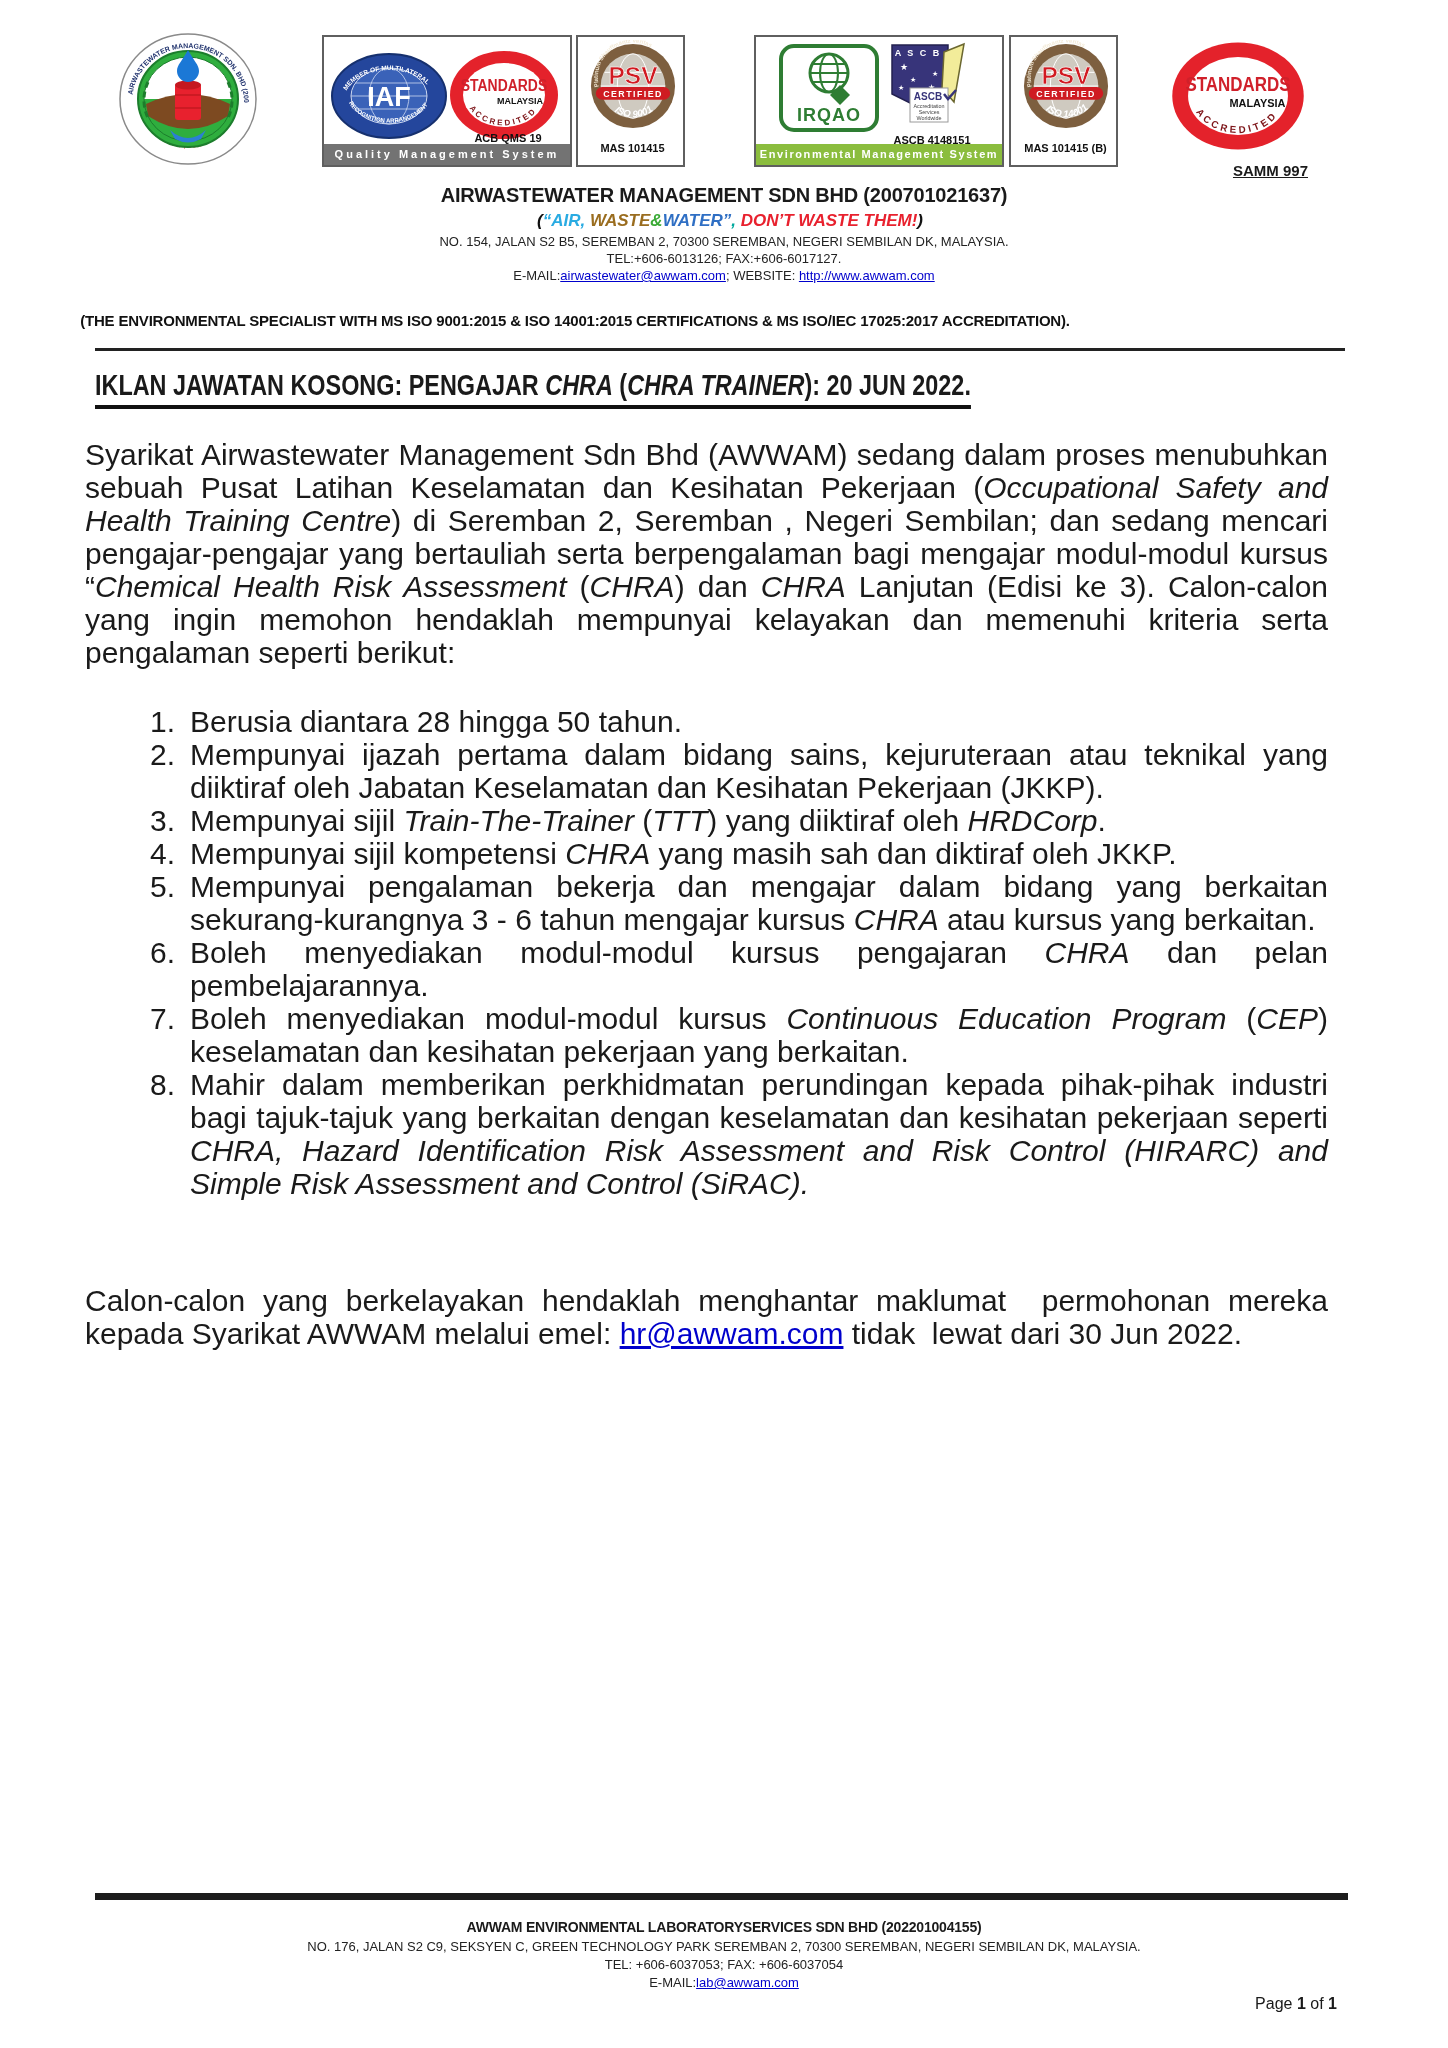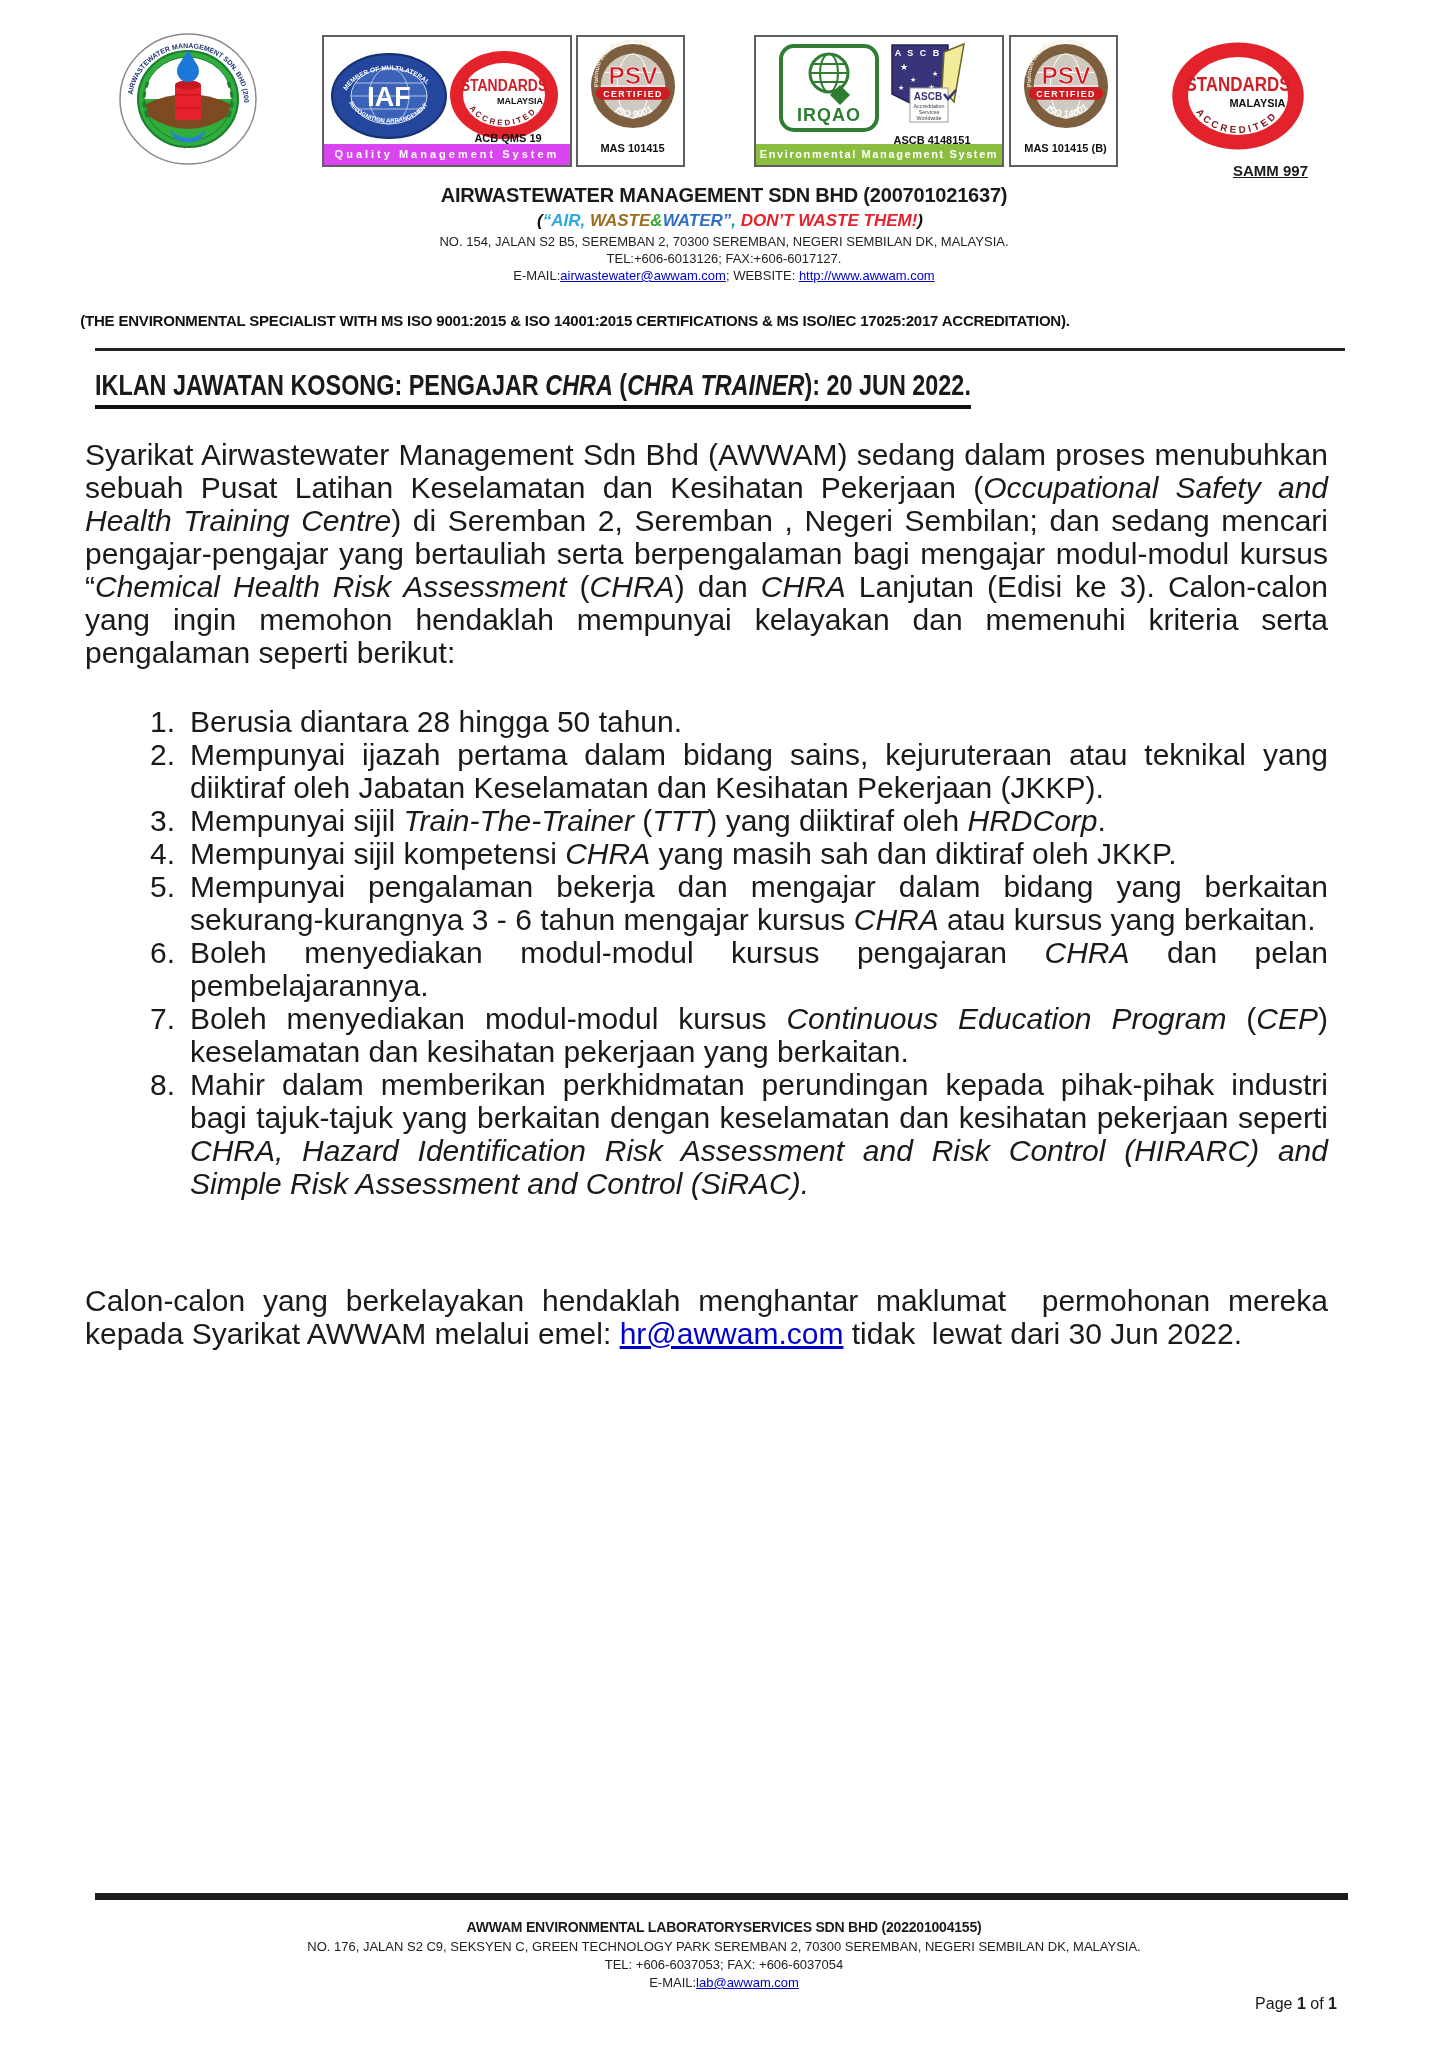--- a/index.html
+++ b/index.html
@@ -7,21 +7,21 @@
         font-family:"Liberation Sans","DejaVu Sans",sans-serif;color:#1a1a1a;overflow:hidden;}
   .abs{position:absolute;}
   .ctr{text-align:right;text-decoration:underline;}
   .link{color:#0000cc;text-decoration:underline;}
   a.link{cursor:pointer;}
 
   
   .logo-box{position:absolute;border:2px solid #5f5f5f;background:#fff;box-sizing:border-box;}
   .banner{position:absolute;left:0;right:0;bottom:0;height:21px;color:#fff;font-weight:bold;
           font-size:11px;line-height:21px;text-align:center;white-space:nowrap;overflow:hidden;}
-  .banner-qms{background:#d946ef;letter-spacing:3px;}
+  .banner-qms{background:#737373;letter-spacing:3px;}
   .banner-ems{background:#8bbd3e;letter-spacing:1.6px;}
   .logo-code{position:absolute;font-weight:bold;font-size:11px;text-align:center;color:#111;white-space:nowrap;}
 
   
   .company{position:absolute;left:0;top:183px;width:1448px;text-align:center;}
   .company-name{font-size:20px;font-weight:bold;line-height:25px;letter-spacing:-0.2px;}
   .tagline{font-size:17px;font-weight:bold;font-style:italic;line-height:25px;padding-left:12px;}
   .addr{font-size:13px;line-height:17px;color:#222;}
   .cert-line{position:absolute;left:0;top:312px;width:1150px;text-align:center;
              font-size:15px;font-weight:bold;letter-spacing:-0.2px;color:#111;}

